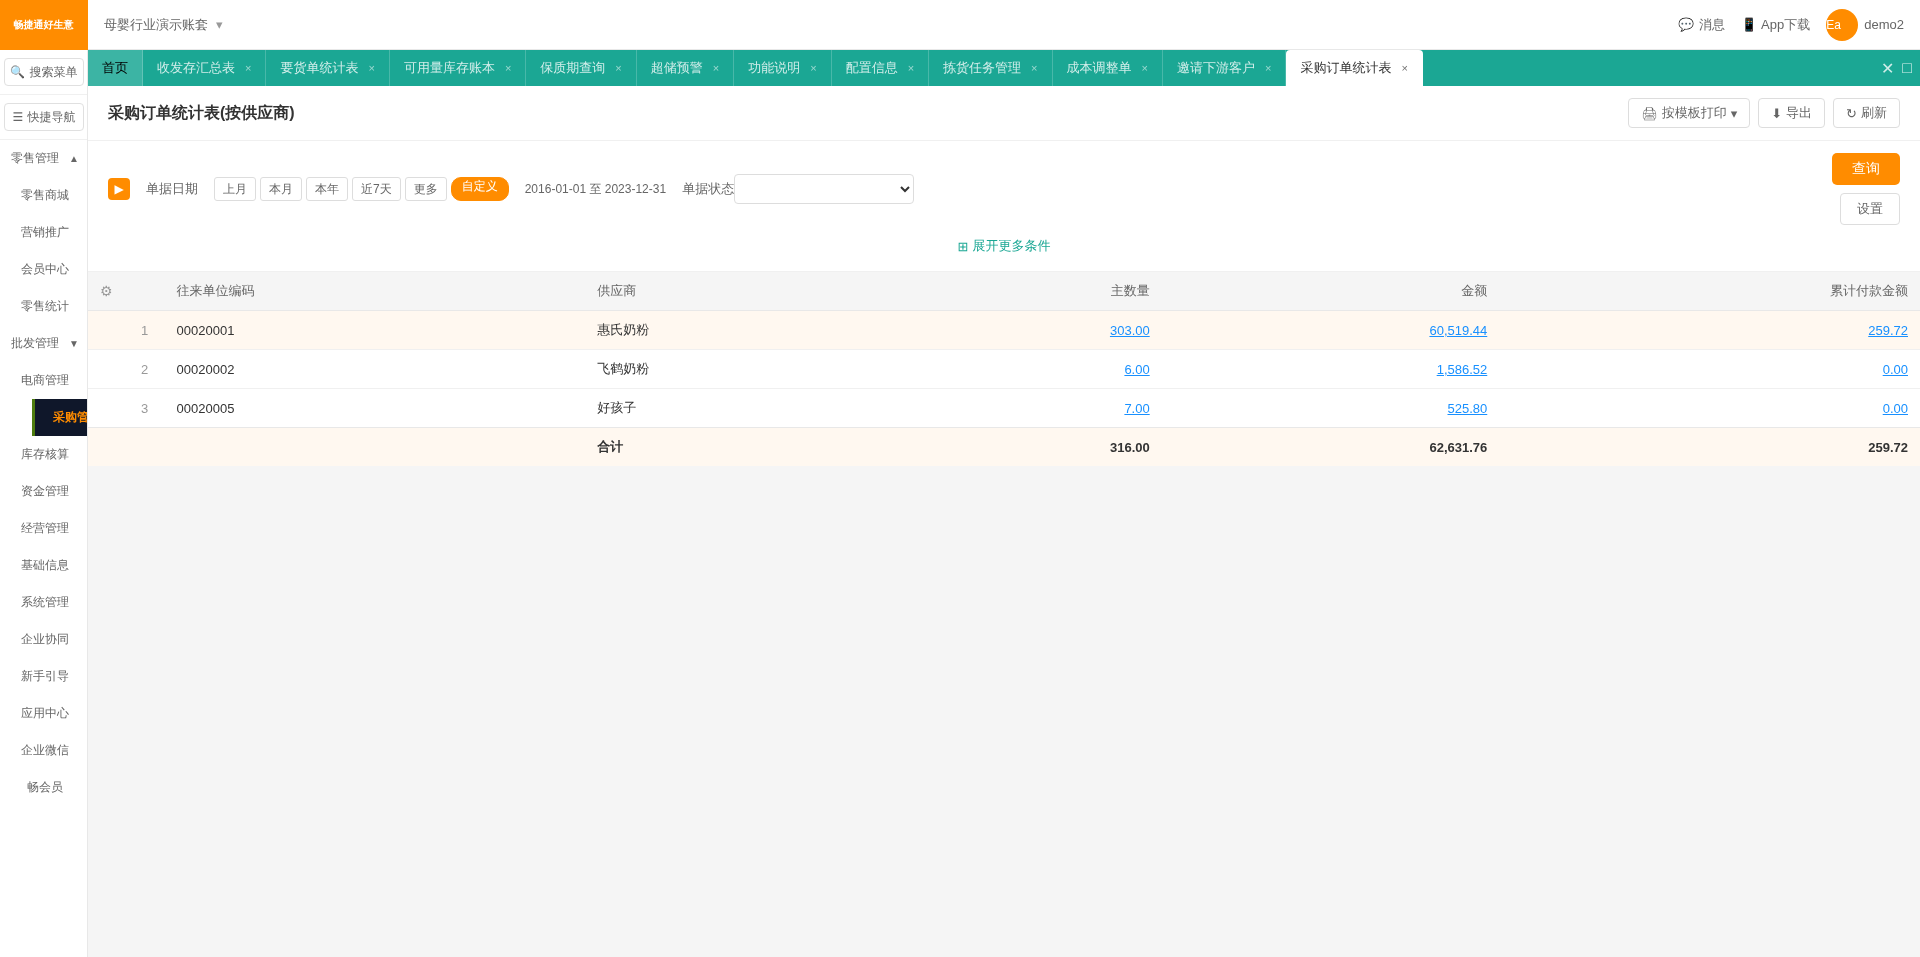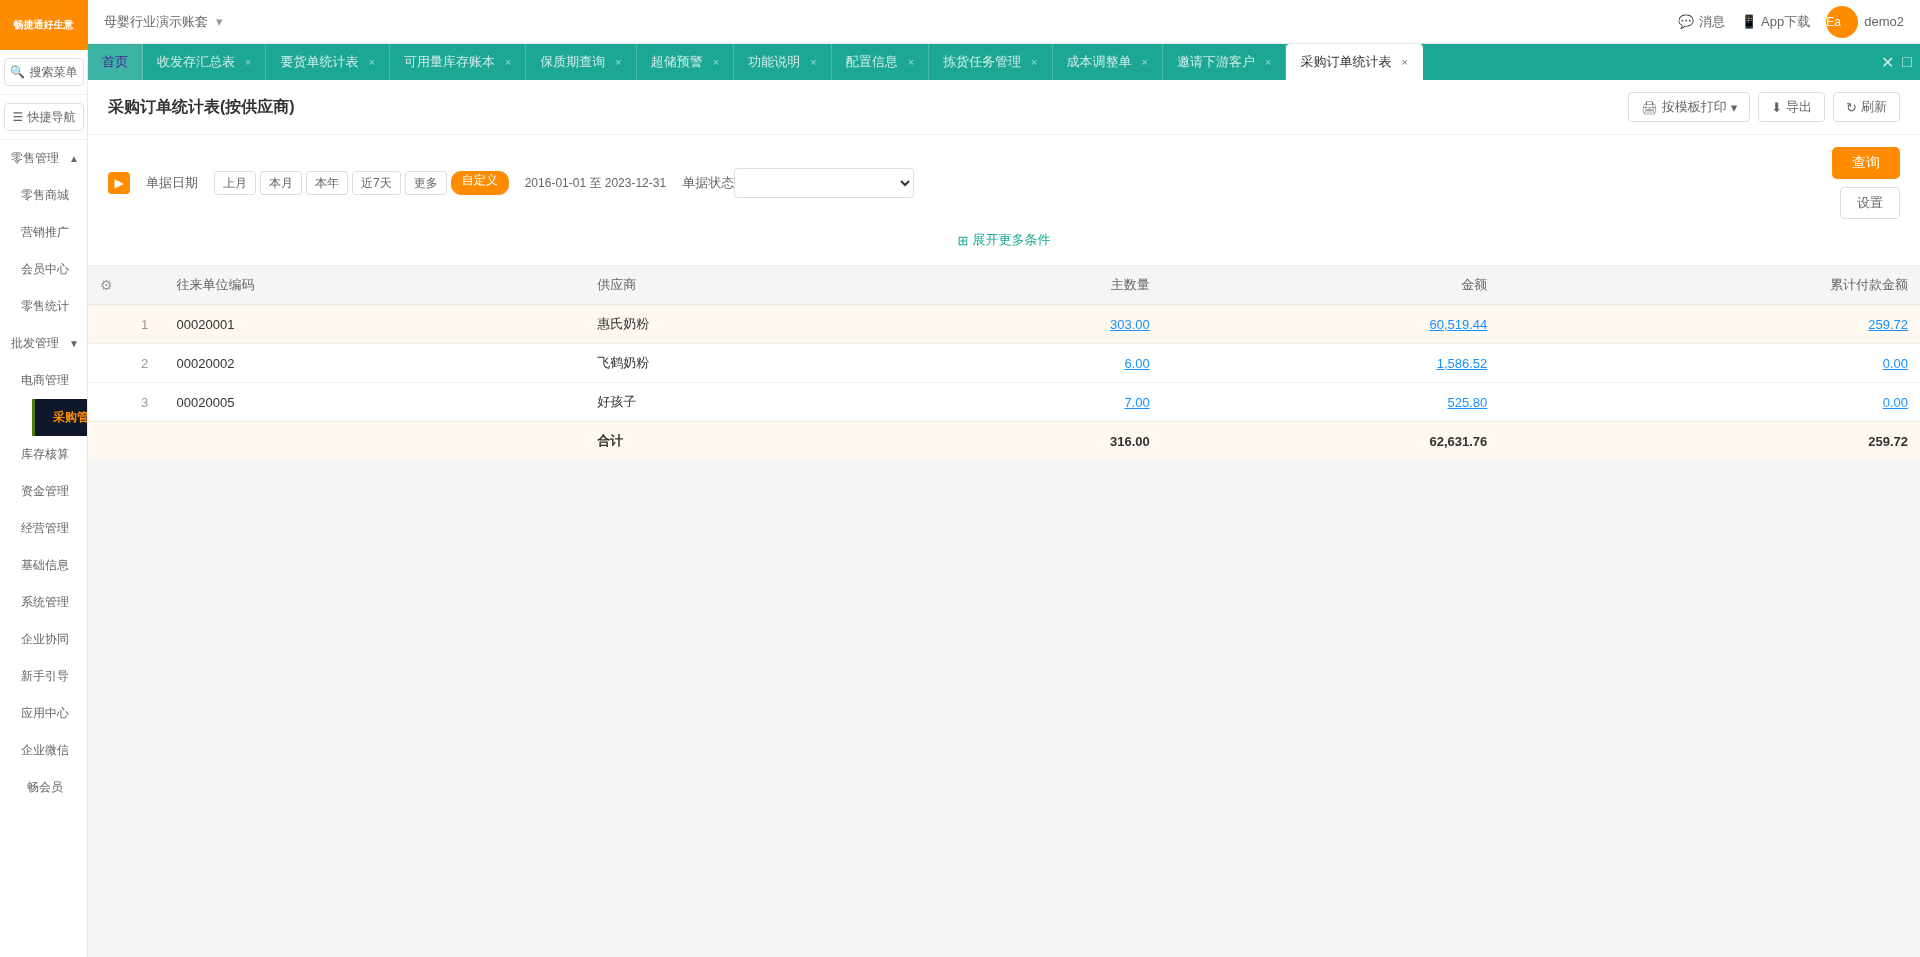--- a/index.html
+++ b/index.html
@@ -16,31 +16,31 @@
     .sidebar-menu { width: 100%; flex: 1; overflow-y: auto; }
     .sidebar-item { width: 100%; padding: 10px 4px; text-align: center; cursor: pointer; color: #666; font-size: 12px; border-left: 3px solid transparent; }
     .sidebar-item.active { background: #0f172a; color: #ff8c00; border-left: 3px solid #4d7c0f; font-weight: bold; margin-left: 32px; }
     .sidebar-item.has-children { display: flex; align-items: center; justify-content: space-between; padding: 10px 8px; }
     .sidebar-item .arrow { font-size: 10px; }
 
     
     .main-content { flex: 1; display: flex; flex-direction: column; overflow: hidden; }
 
     
-    .top-header { height: 44px; background: #fff; border-bottom: 1px solid #e8e8e8; display: flex; align-items: center; padding: 0 16px; justify-content: space-between; flex-shrink: 0; }
+    .top-header { height: 50px; background: #fff; border-bottom: 1px solid #e8e8e8; display: flex; align-items: center; padding: 0 16px; justify-content: space-between; flex-shrink: 0; }
     .top-header-left { display: flex; align-items: center; gap: 8px; color: #666; font-size: 13px; }
     .top-header-right { display: flex; align-items: center; gap: 16px; color: #666; font-size: 13px; }
     .top-header-right .user-info { display: flex; align-items: center; gap: 6px; cursor: pointer; }
     .avatar { width: 32px; height: 32px; border-radius: 50%; background: #ff8c00; display: flex; align-items: center; justify-content: flex-start; color: #fff; font-size: 12px; }
     .header-icon-btn { display: flex; align-items: center; gap: 4px; cursor: pointer; color: #666; font-size: 13px; }
 
     
     .tab-bar { height: 36px; background: #1ba794; display: flex; align-items: center; padding: 0 0; flex-shrink: 0; overflow: hidden; }
     .tab-item { height: 36px; padding: 0 14px; display: flex; align-items: center; gap: 6px; cursor: pointer; color: rgba(255,255,255,0.8); font-size: 13px; white-space: nowrap; border-right: 1px solid rgba(255,255,255,0.2); position: relative; flex-shrink: 0; }
-    .tab-item.home { background: rgba(255,255,255,0.15); color: #4c1d95; }
+    .tab-item.home { background: rgba(255,255,255,0.15); color: #000000; }
     .tab-item.active { background: #fff; color: #333; border-radius: 4px 4px 0 0; }
     .tab-item .tab-close { font-size: 11px; opacity: 0.7; margin-left: 4px; }
     .tab-bar-actions { margin-left: auto; display: flex; align-items: center; gap: 8px; padding-right: 8px; }
     .tab-bar-actions button { background: transparent; border: none; color: #fff; cursor: pointer; font-size: 16px; opacity: 0.8; }
 
     
     .page-content { flex: 1; background: #f5f5f5; overflow: auto; padding: 0; }
     .page-panel { background: #fff; margin: 0; }
 
     

